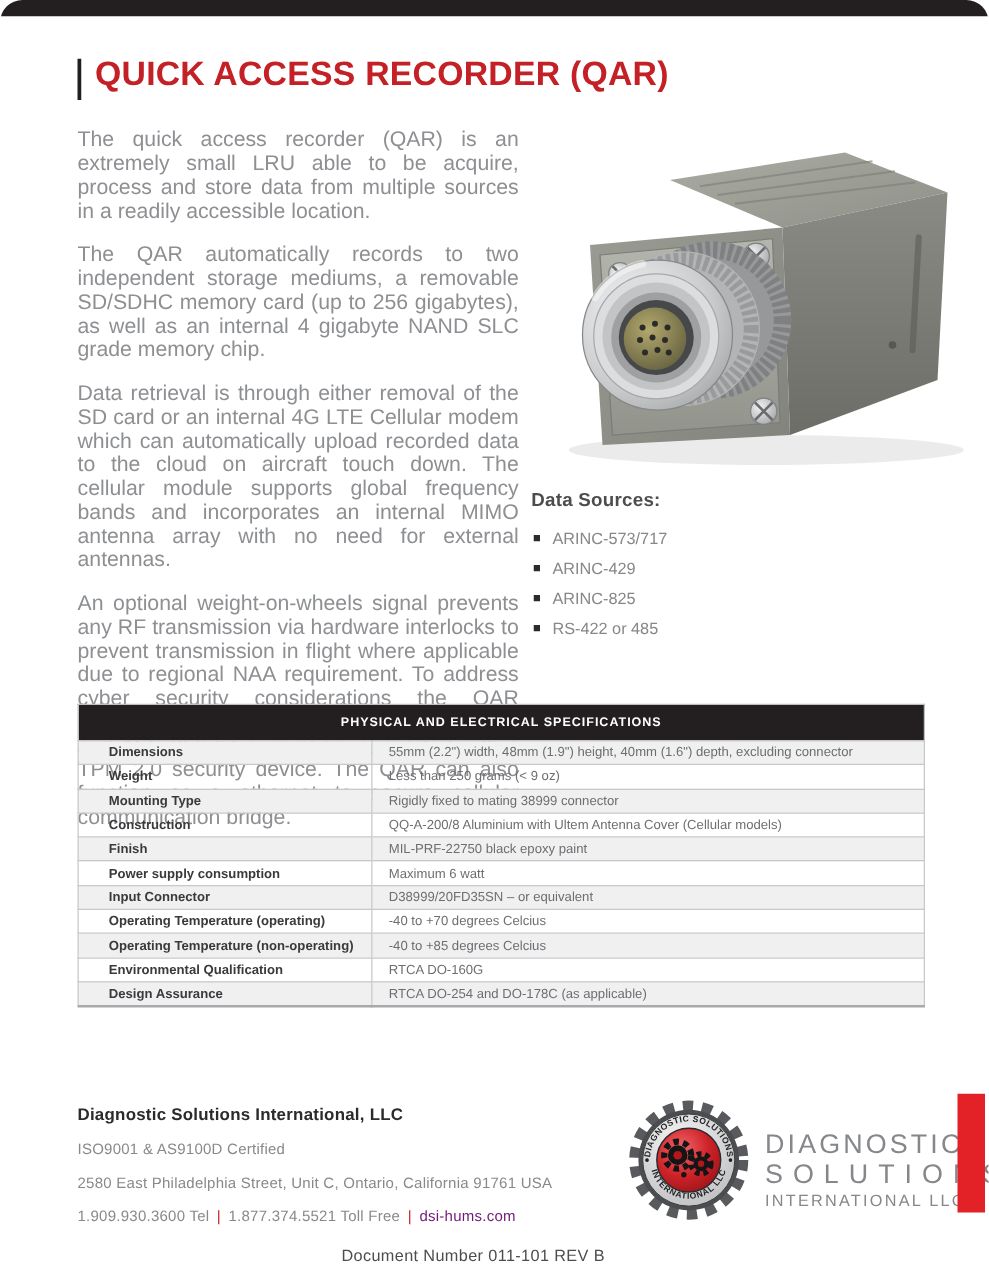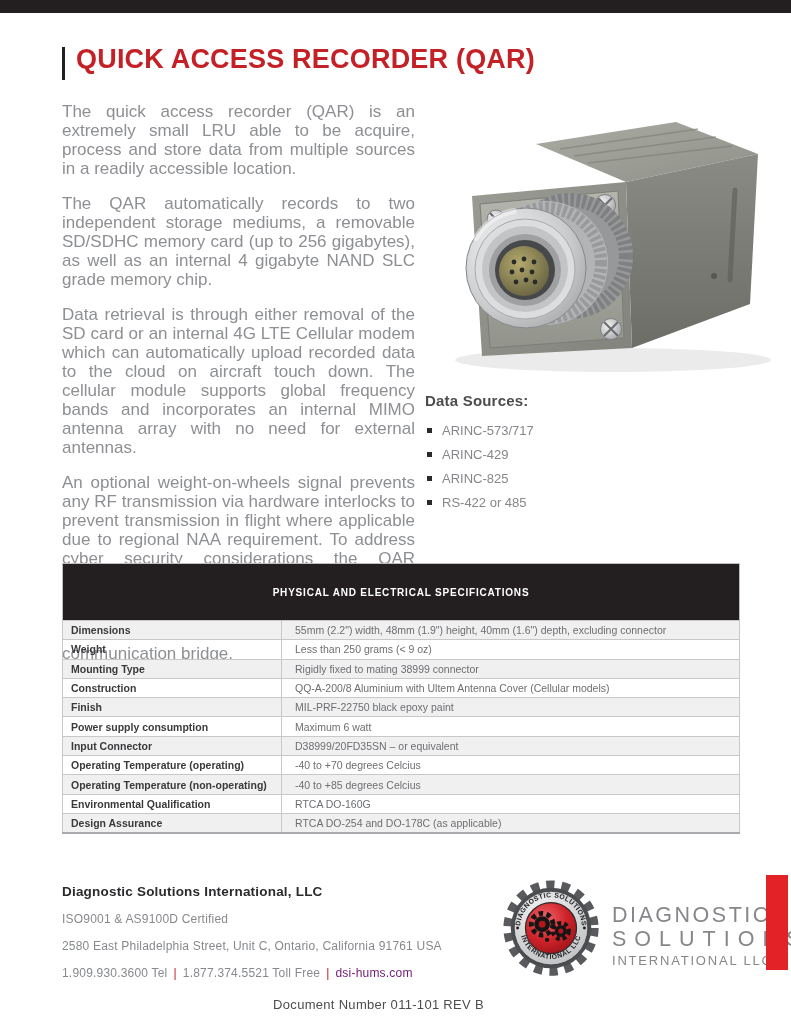--- a/index.html
+++ b/index.html
@@ -1,39 +1,39 @@
 <!DOCTYPE html>
 <html><head>
 <meta charset="utf-8">
 <style>
   html,body{margin:0;padding:0;background:#ffffff;}
   .page{position:relative;width:791px;height:1024px;background:#ffffff;overflow:hidden;
-        font-family:"Liberation Sans", sans-serif;}
+        font-family:"Liberation Sans", sans-serif;border-radius:18px;}
   .topbar{position:absolute;top:0;left:0;width:791px;height:13px;background:#231f20;}
 
   .title-row{position:absolute;top:44px;left:62px;display:flex;align-items:flex-start;}
   .title-accent{width:3px;height:33px;background:#231f20;margin-top:3px;}
   .page-title{margin:0 0 0 11px;font-size:27px;font-weight:bold;color:#c42127;letter-spacing:0.2px;}
 
   .intro{position:absolute;top:102px;left:62px;width:353px;}
   .intro p{margin:0 0 16px 0;font-size:17px;line-height:19px;color:#8d8f92;text-align:justify;}
 
   .product{position:absolute;top:98px;left:418px;width:367px;height:282px;margin:0;}
 
   .data-sources{position:absolute;top:392px;left:425px;width:330px;}
   .data-sources h2{margin:0 0 9px 0;font-size:15px;font-weight:bold;color:#4d4d4f;letter-spacing:0.2px;}
   .data-sources ul{list-style:none;margin:0;padding:0;}
   .data-sources li{display:flex;align-items:center;font-size:13px;color:#85878a;height:24px;}
   .bullet{width:5px;height:5px;background:#2b2b2c;margin:0 10px 0 2px;flex:0 0 auto;}
 
   .spec-table{position:absolute;top:563px;left:62px;width:678px;border-collapse:collapse;
               border:1px solid #bcbec0;border-bottom:2px solid #a7a9ac;}
   .spec-table thead th{background:#231f20;color:#ffffff;font-size:10px;font-weight:bold;
-              letter-spacing:0.8px;height:20px;text-align:center;padding:18px;}
-  .spec-table td{border:1px solid #c6c8ca;height:18.3px;font-size:10.5px;padding:0 4px 0 8px;
+              letter-spacing:0.8px;height:20px;text-align:center;padding:4px;}
+  .spec-table td{border:1px solid #c6c8ca;height:18.3px;font-size:10.5px;padding:0 4px 0 24px;
               vertical-align:middle;white-space:nowrap;}
   .spec-table td.lbl{width:206px;font-weight:bold;color:#3a3a3c;}
   .spec-table td.val{color:#6d6e71;padding-left:13px;}
   .spec-table tbody tr:nth-child(odd) td{background:#f0f0f1;}
 
   .footer-left{position:absolute;top:884px;left:62px;width:430px;}
   .company-name{margin:0;font-size:13.5px;font-weight:bold;color:#2b2b2d;letter-spacing:0.2px;}
   .footer-line{margin:13px 0 0 0;font-size:12px;color:#87898c;letter-spacing:0.2px;}
   .sep{color:#c42127;padding:0 6px;}
   .website{color:#701a75;text-decoration:none;}

